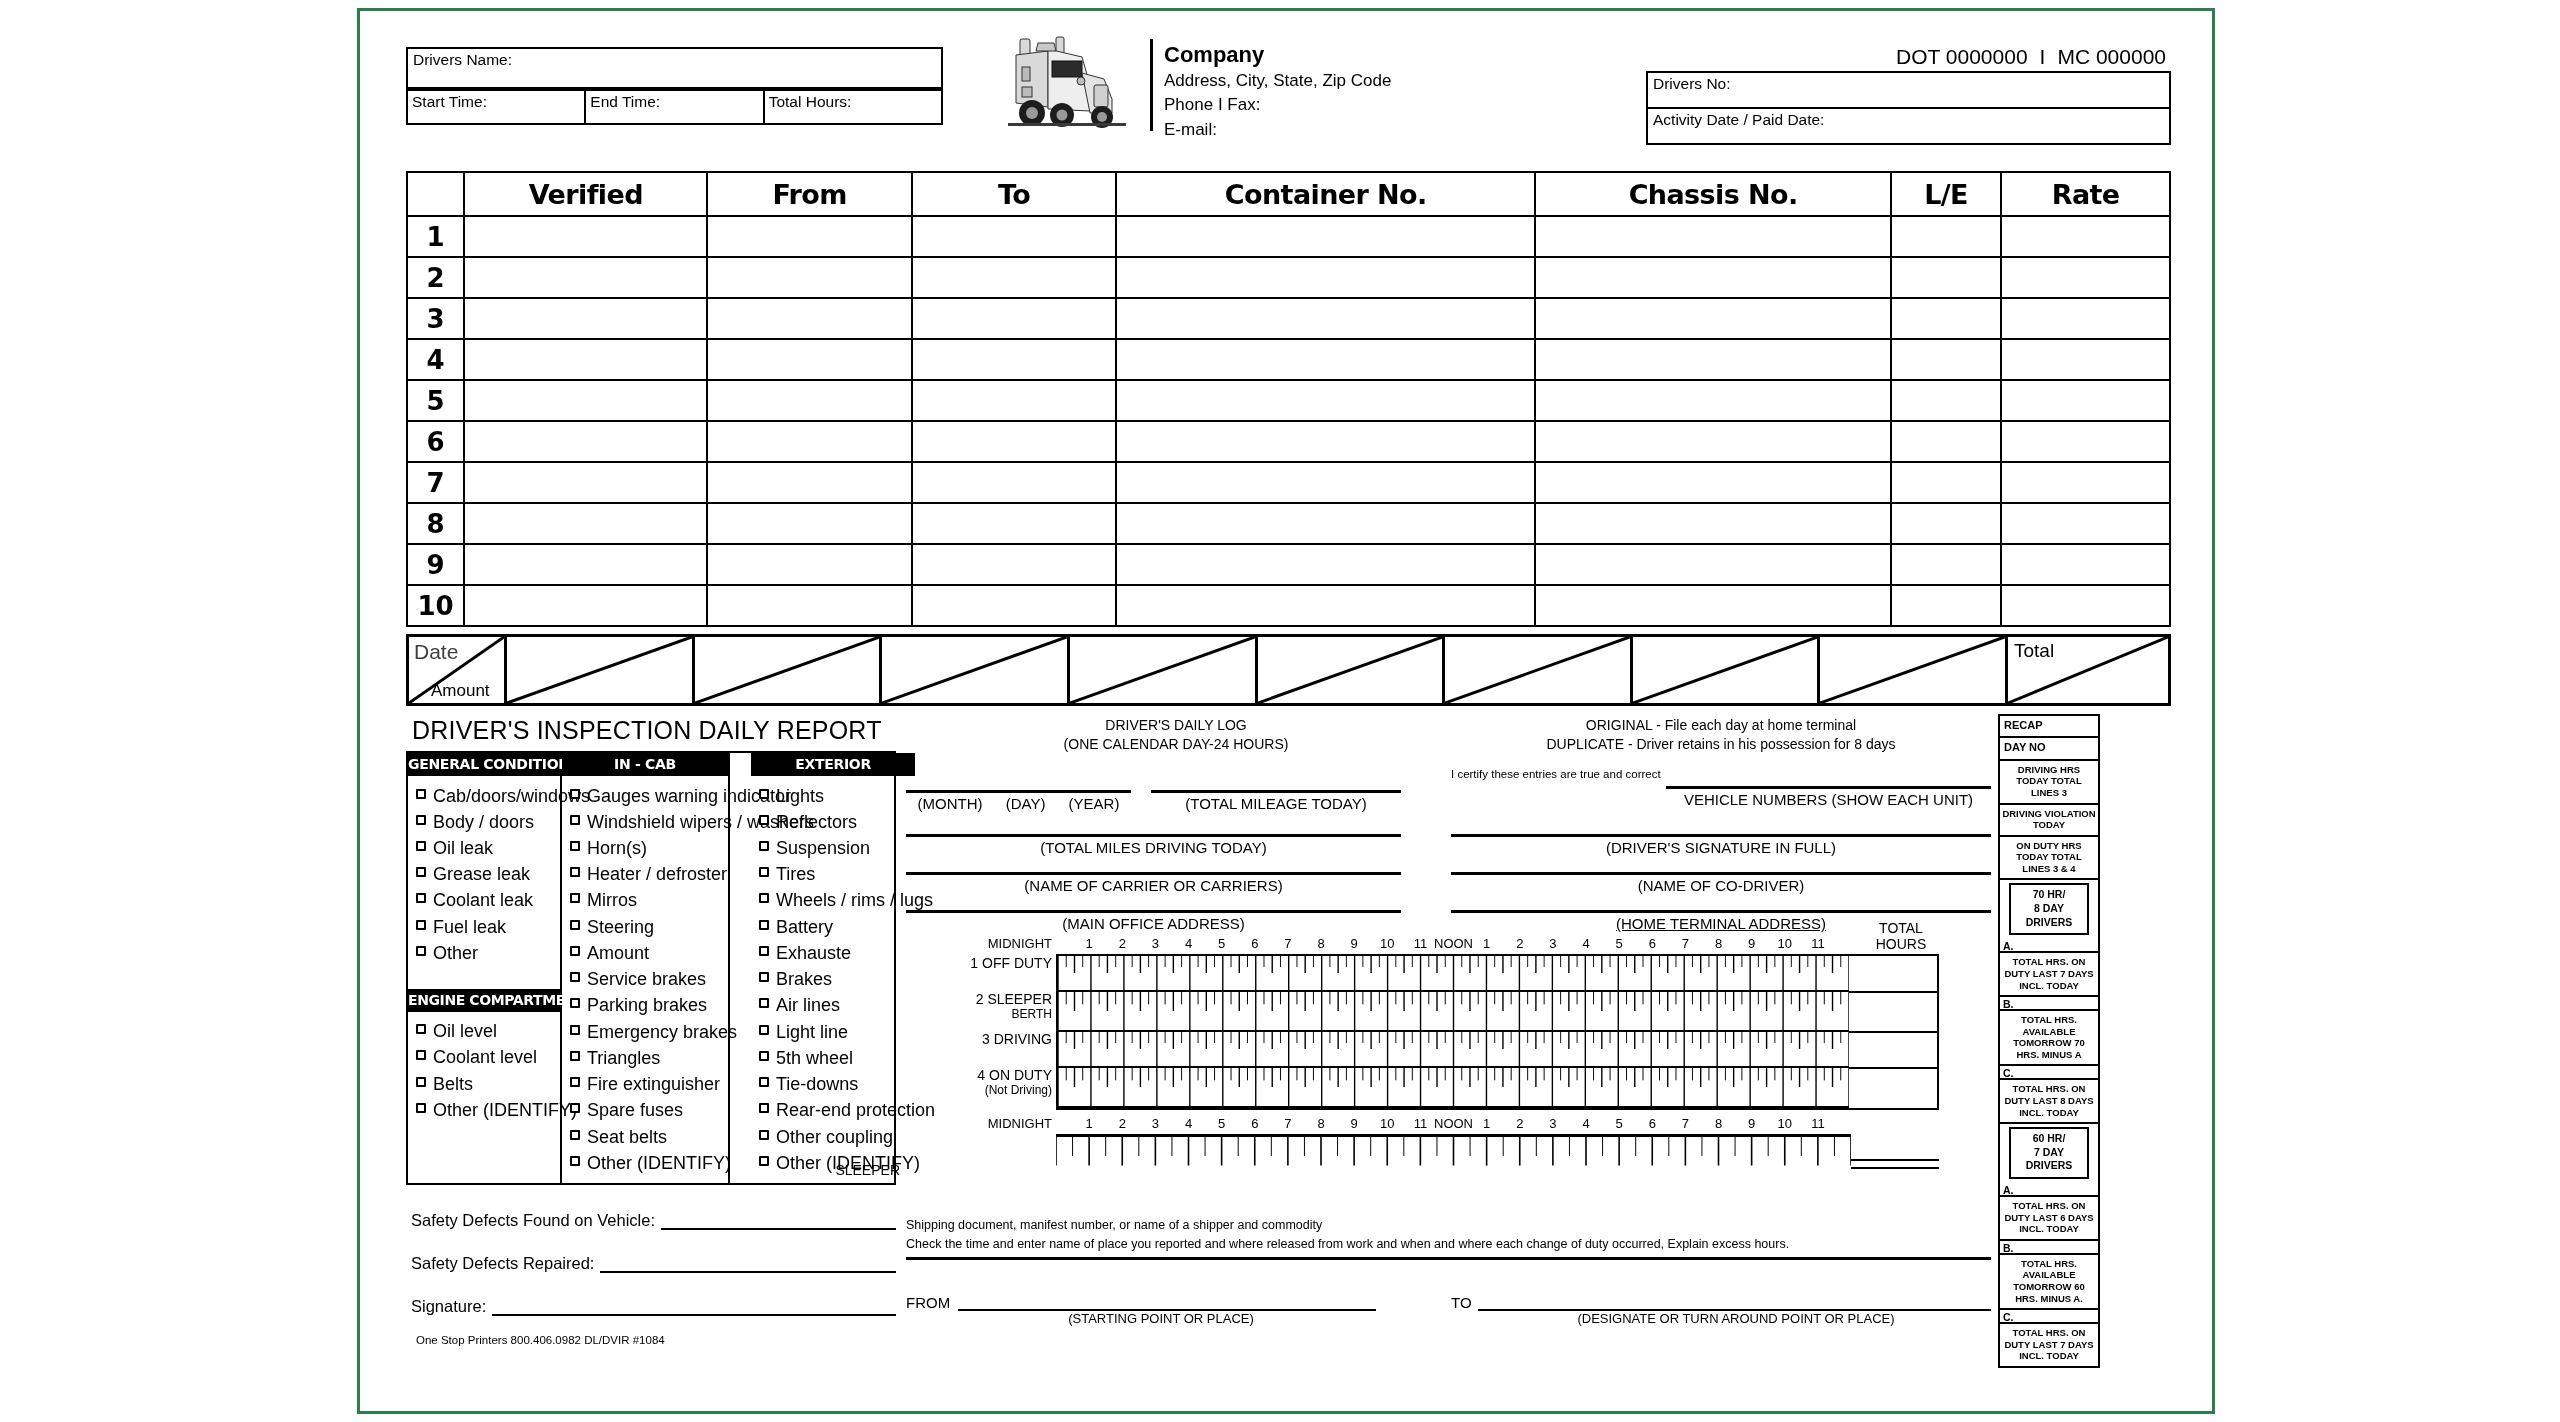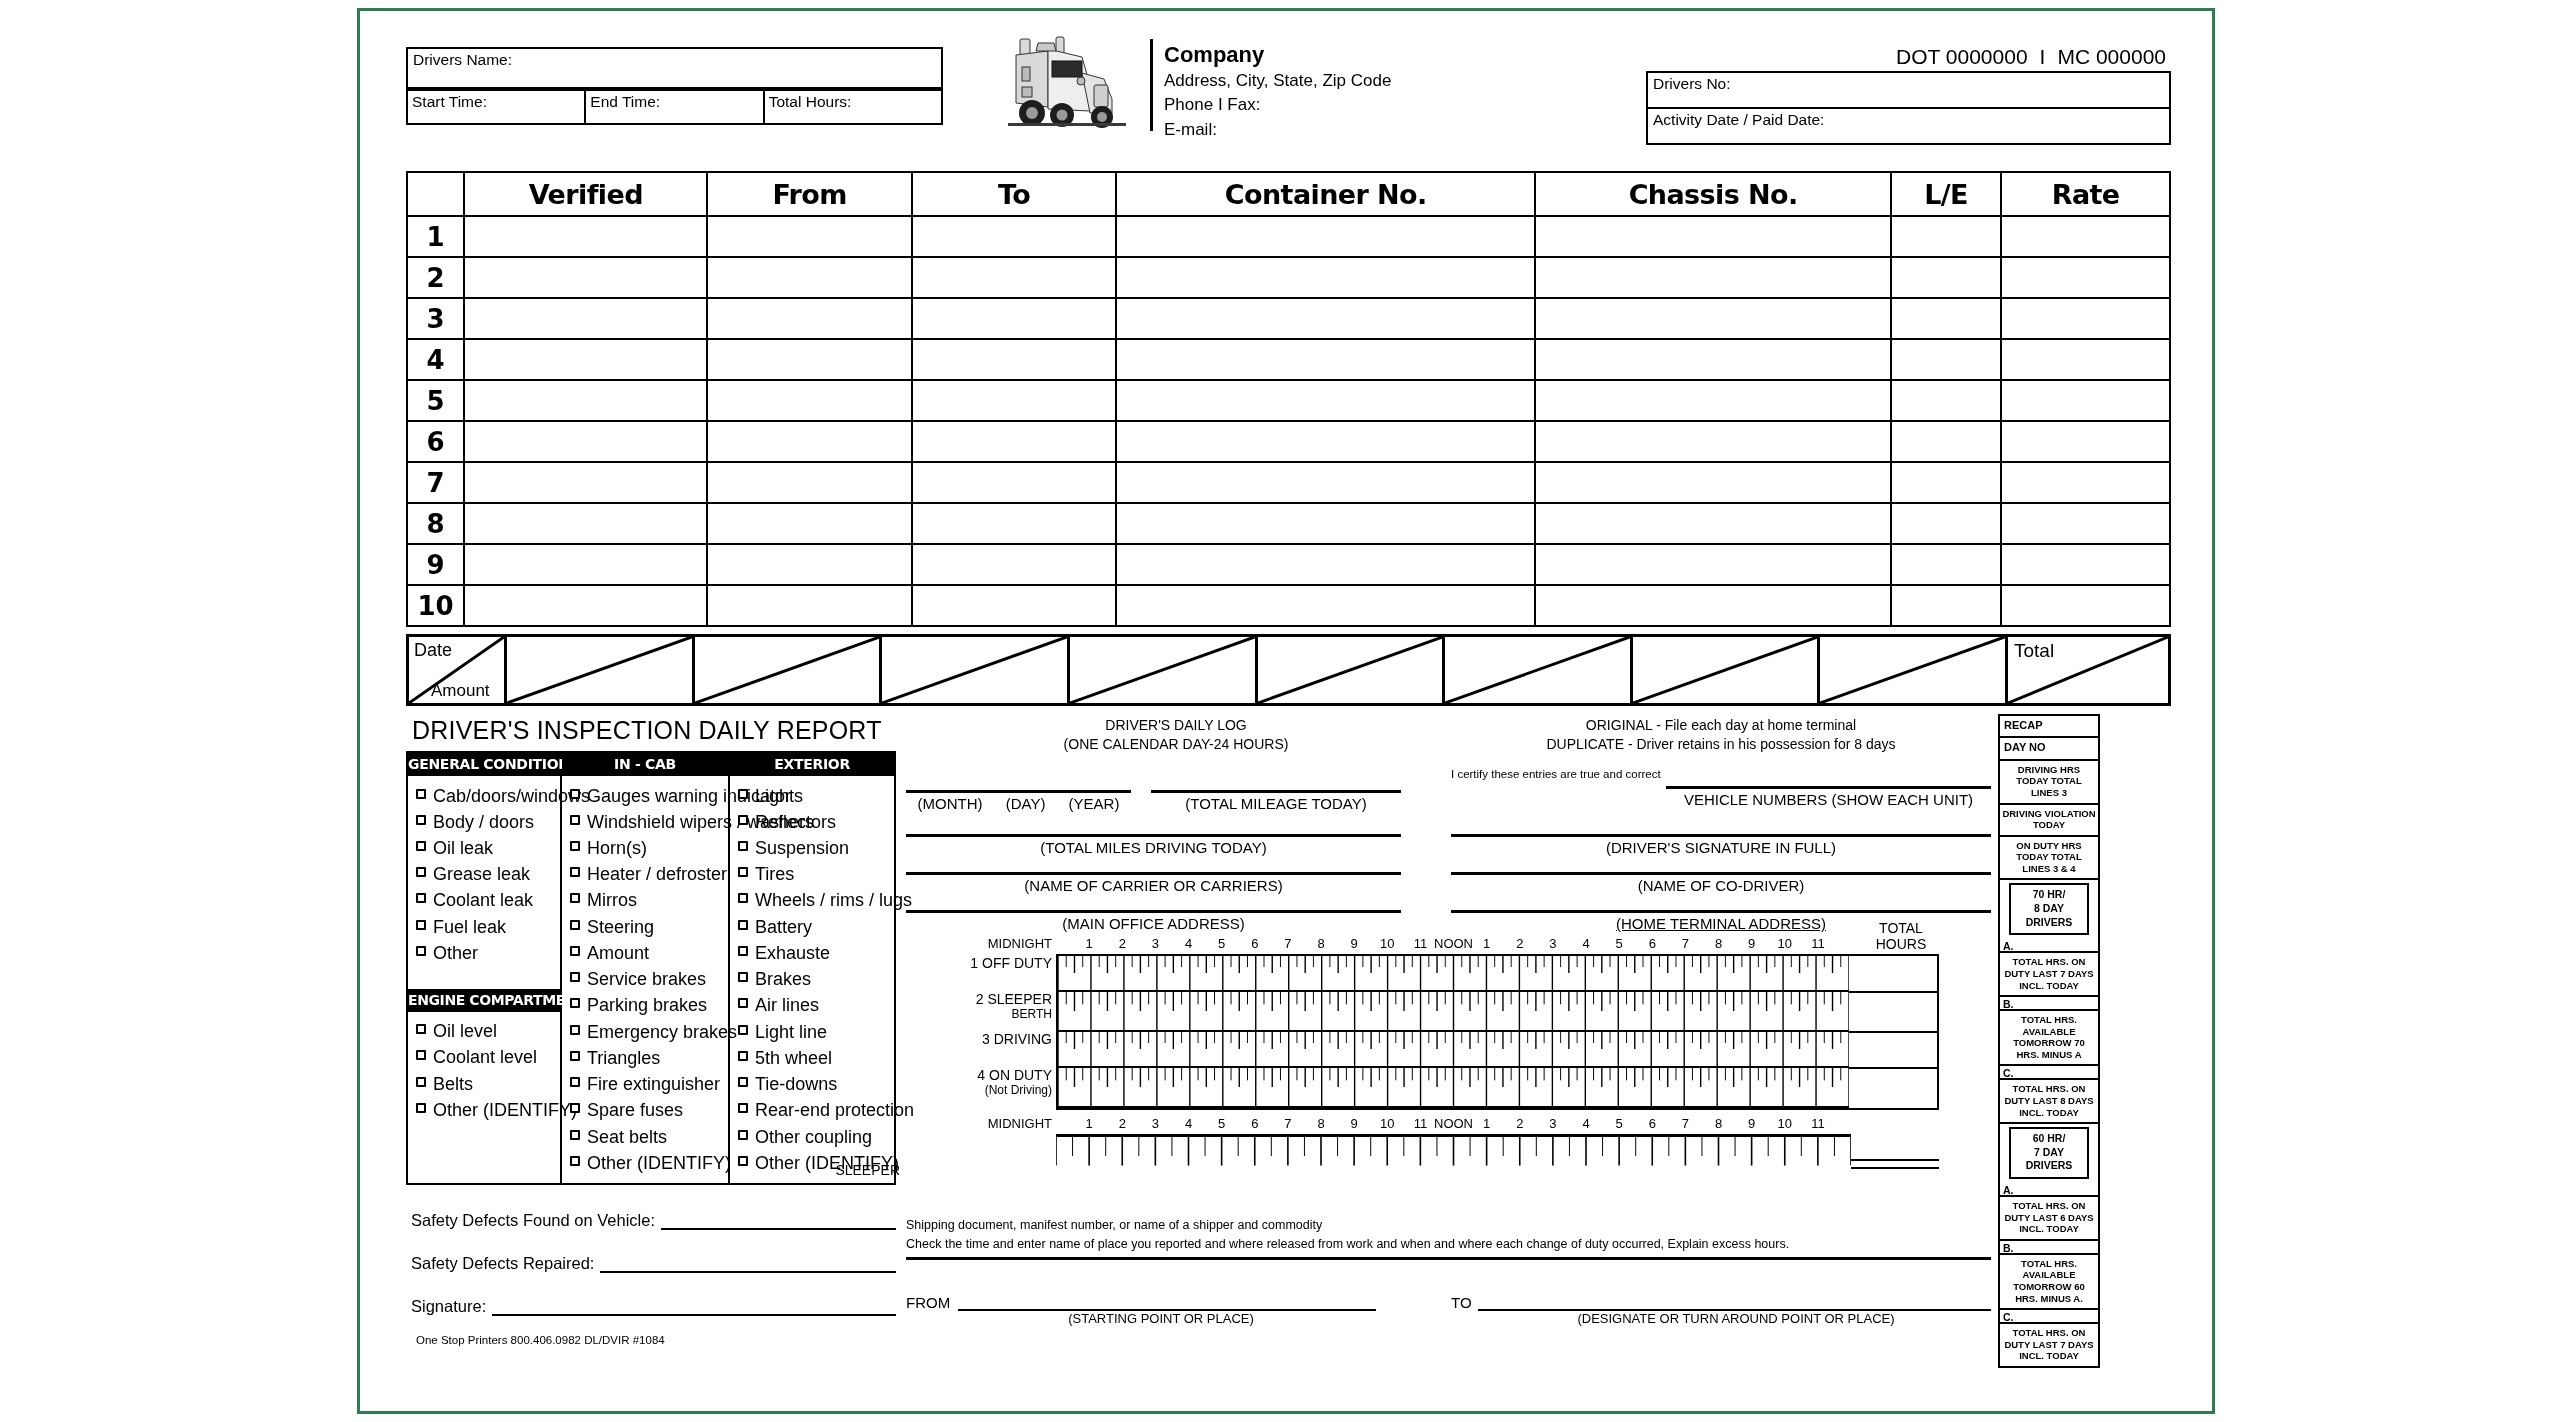--- a/index.html
+++ b/index.html
@@ -128,21 +128,21 @@
     flex: 1 1 0;
     overflow: hidden;
   }
   .diag-cell:last-child { border-right: none; }
   .diag-cell .slash {
     position: absolute; left: 0; top: 0; width: 100%; height: 100%;
   }
   .diag-cell .slash svg { display: block; width: 100%; height: 100%; }
   .diag-lbl-top {
     position: absolute; left: 5px; top: 3px;
-    font-size: 18px; color: #000000; z-index: 2;
+    font-size: 21px; color: #404040; z-index: 2;
   }
   .diag-lbl-bot {
     position: absolute; left: 22px; bottom: 2px;
     font-size: 17px; color: #000; z-index: 2;
   }
   .diag-total {
     position: absolute; left: 6px; top: 3px;
     font-size: 19px; color: #000; z-index: 2;
   }
   #dc-first { flex: 0 0 98px; }
@@ -154,21 +154,21 @@
   
   #dvir { position: absolute; left: 0; top: 0; width: 490px; }
   #dvir-title {
     font-size: 25px; color: #000; letter-spacing: 0.2px;
     margin: 0 0 6px 6px; white-space: nowrap;
   }
   #checklists {
     display: flex; border: 2px solid #000; background: #fff;
   }
   .cl-col { border-right: 2px solid #000; }
-  .cl-col:last-child { border-right: none; }
+  .cl-col:last-child { border-right: none; margin-left: 21px; }
   .cl-col.col-gen { width: 154px; }
   .cl-col.col-cab { width: 168px; }
   .cl-col.col-ext { width: 164px; }
   .cl-head {
     background: #000; color: #fff;
     font-family: "DejaVu Sans", sans-serif;
     font-size: 14px; font-weight: bold;
     text-align: center; letter-spacing: -0.3px;
     padding: 3px 0 4px; white-space: nowrap;
   }

